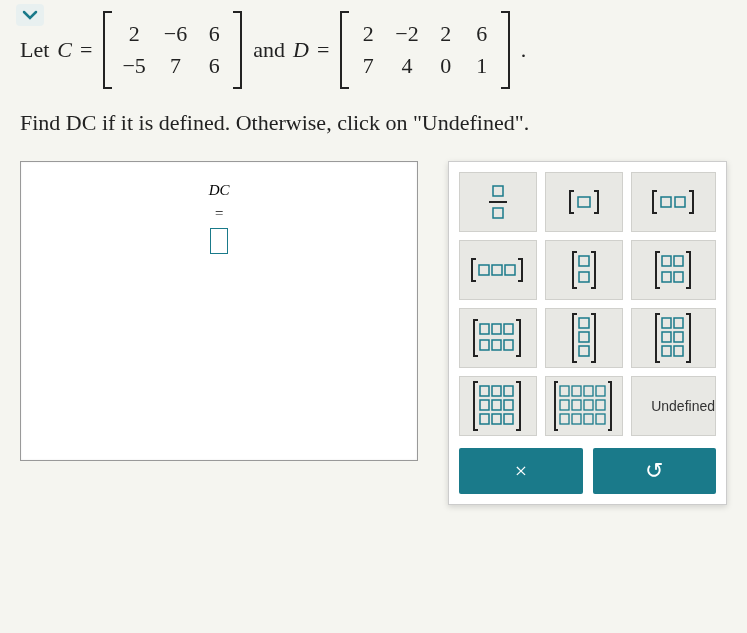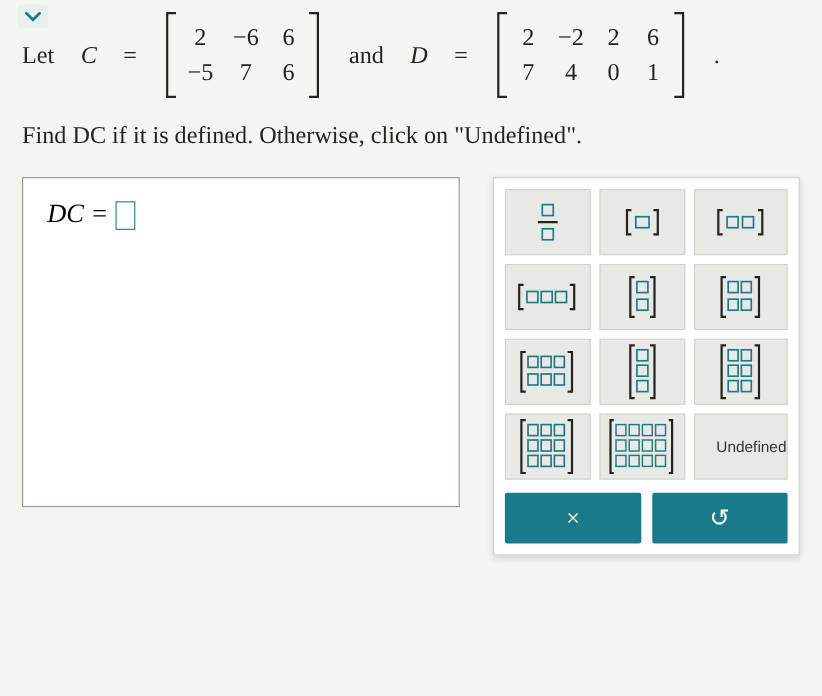--- a/index.html
+++ b/index.html
@@ -11,21 +11,21 @@
       padding: 10px 20px;
       position: relative;
     }
     .problem-statement {
       font-size: 22px;
       color: #222;
       margin-bottom: 20px;
       display: flex;
       align-items: center;
       flex-wrap: wrap;
-      gap: 24px;
+      gap: 8px;
     }
     .matrix-block {
       display: inline-flex;
       align-items: center;
     }
     .bracket-svg { height: 80px; }
     .matrix-grid {
       display: inline-grid;
       gap: 6px 18px;
       padding: 4px 8px;
@@ -48,22 +48,23 @@
       height: 300px;
       border: 1px solid #999;
       background: #fff;
       padding: 20px 22px;
       box-shadow: inset 0 0 2px rgba(0,0,0,0.1);
     }
     .answer-content {
       display: flex;
       align-items: center;
       gap: 6px;
-      font-size: 24px;
+      font-size: 15px;
       font-style: italic;
+      flex-direction: column;
     }
     .answer-placeholder {
       width: 18px;
       height: 26px;
       border: 1.5px solid #1a7a8a;
       background: #fff;
       display: inline-block;
     }
     .palette {
       width: 280px;

